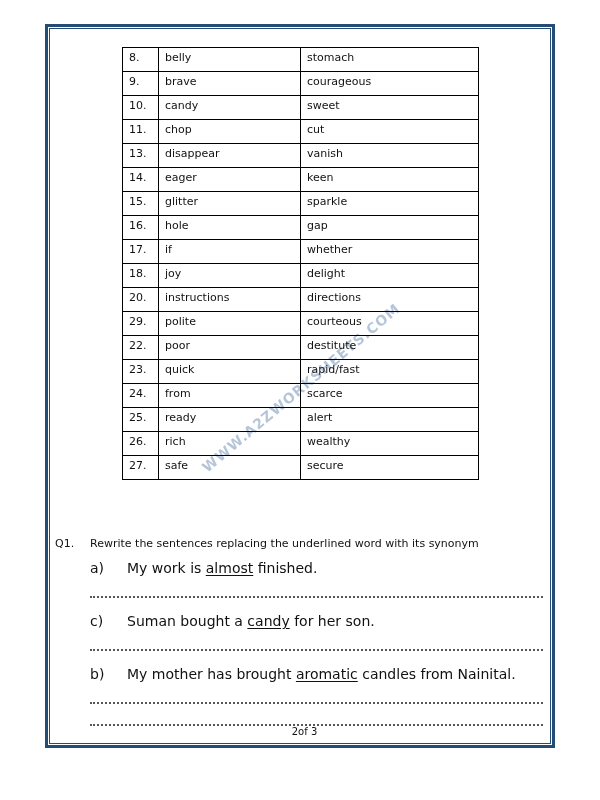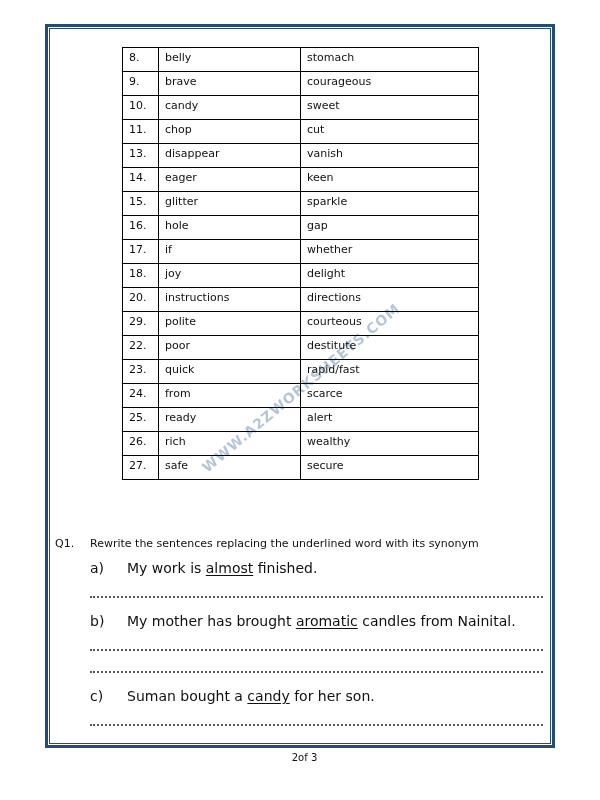--- a/index.html
+++ b/index.html
@@ -51,21 +51,21 @@
   }
   .ex-item { margin-bottom:15px; }
   .ex-sentence { font-size:14px; line-height:16px; height:16px; }
   .ex-letter { display:inline-block; width:37px; }
   .uword { text-decoration:underline; text-underline-offset:2px; }
   .answer-line {
     height:22px;
     border-bottom:2px dotted #555555;
   }
   .footer {
-    position:absolute; left:0; top:752px; width:568px;
+    position:absolute; left:0; top:726px; width:568px;
     text-align:center; font-size:10px; color:#111111;padding-left:41px;
   }
 </style>
 </head>
 <body>
 
 <div class="border-outer">
   <div class="border-inner"></div>
 </div>
 
@@ -174,23 +174,23 @@
 <div class="q-row">
   <span class="q-num">Q1.</span><span>Rewrite the sentences replacing the underlined word with its synonym</span>
 </div>
 
 <div class="exercise-list">
     <div class="ex-item">
       <div class="ex-sentence"><span class="ex-letter">a)</span><span><span>My work is </span><span class="uword">almost</span><span> finished.</span></span></div>
       <div class="answer-line"></div>
     </div>
     <div class="ex-item">
-      <div class="ex-sentence"><span class="ex-letter">b)</span><span><span>My mother has brought </span><span class="uword">aromatic</span><span> candles from Nainital.</span></span></div>
-      <div class="answer-line"></div>
+      <div class="ex-sentence"><span class="ex-letter">c)</span><span><span>Suman bought a </span><span class="uword">candy</span><span> for her son.</span></span></div>
       <div class="answer-line"></div>
     </div>
     <div class="ex-item">
-      <div class="ex-sentence"><span class="ex-letter">c)</span><span><span>Suman bought a </span><span class="uword">candy</span><span> for her son.</span></span></div>
+      <div class="ex-sentence"><span class="ex-letter">b)</span><span><span>My mother has brought </span><span class="uword">aromatic</span><span> candles from Nainital.</span></span></div>
+      <div class="answer-line"></div>
       <div class="answer-line"></div>
     </div>
   </div>
 
 <div class="footer">2of 3</div>
 
 </body></html>

